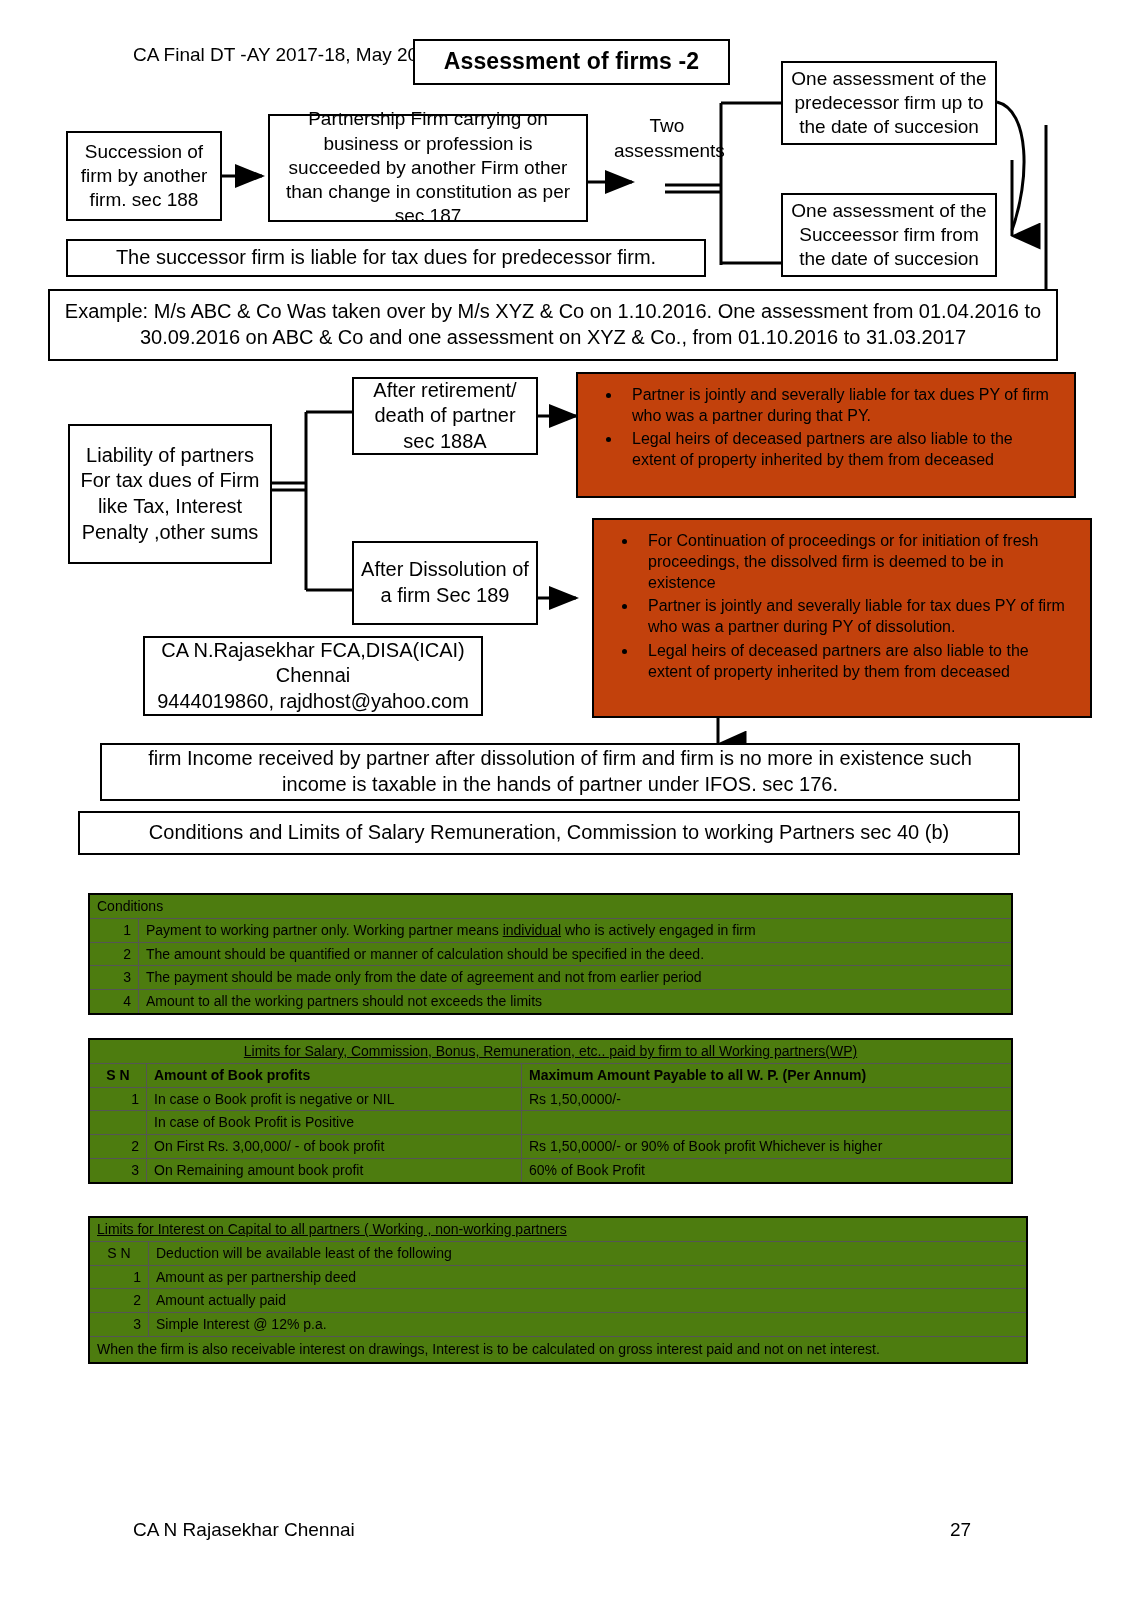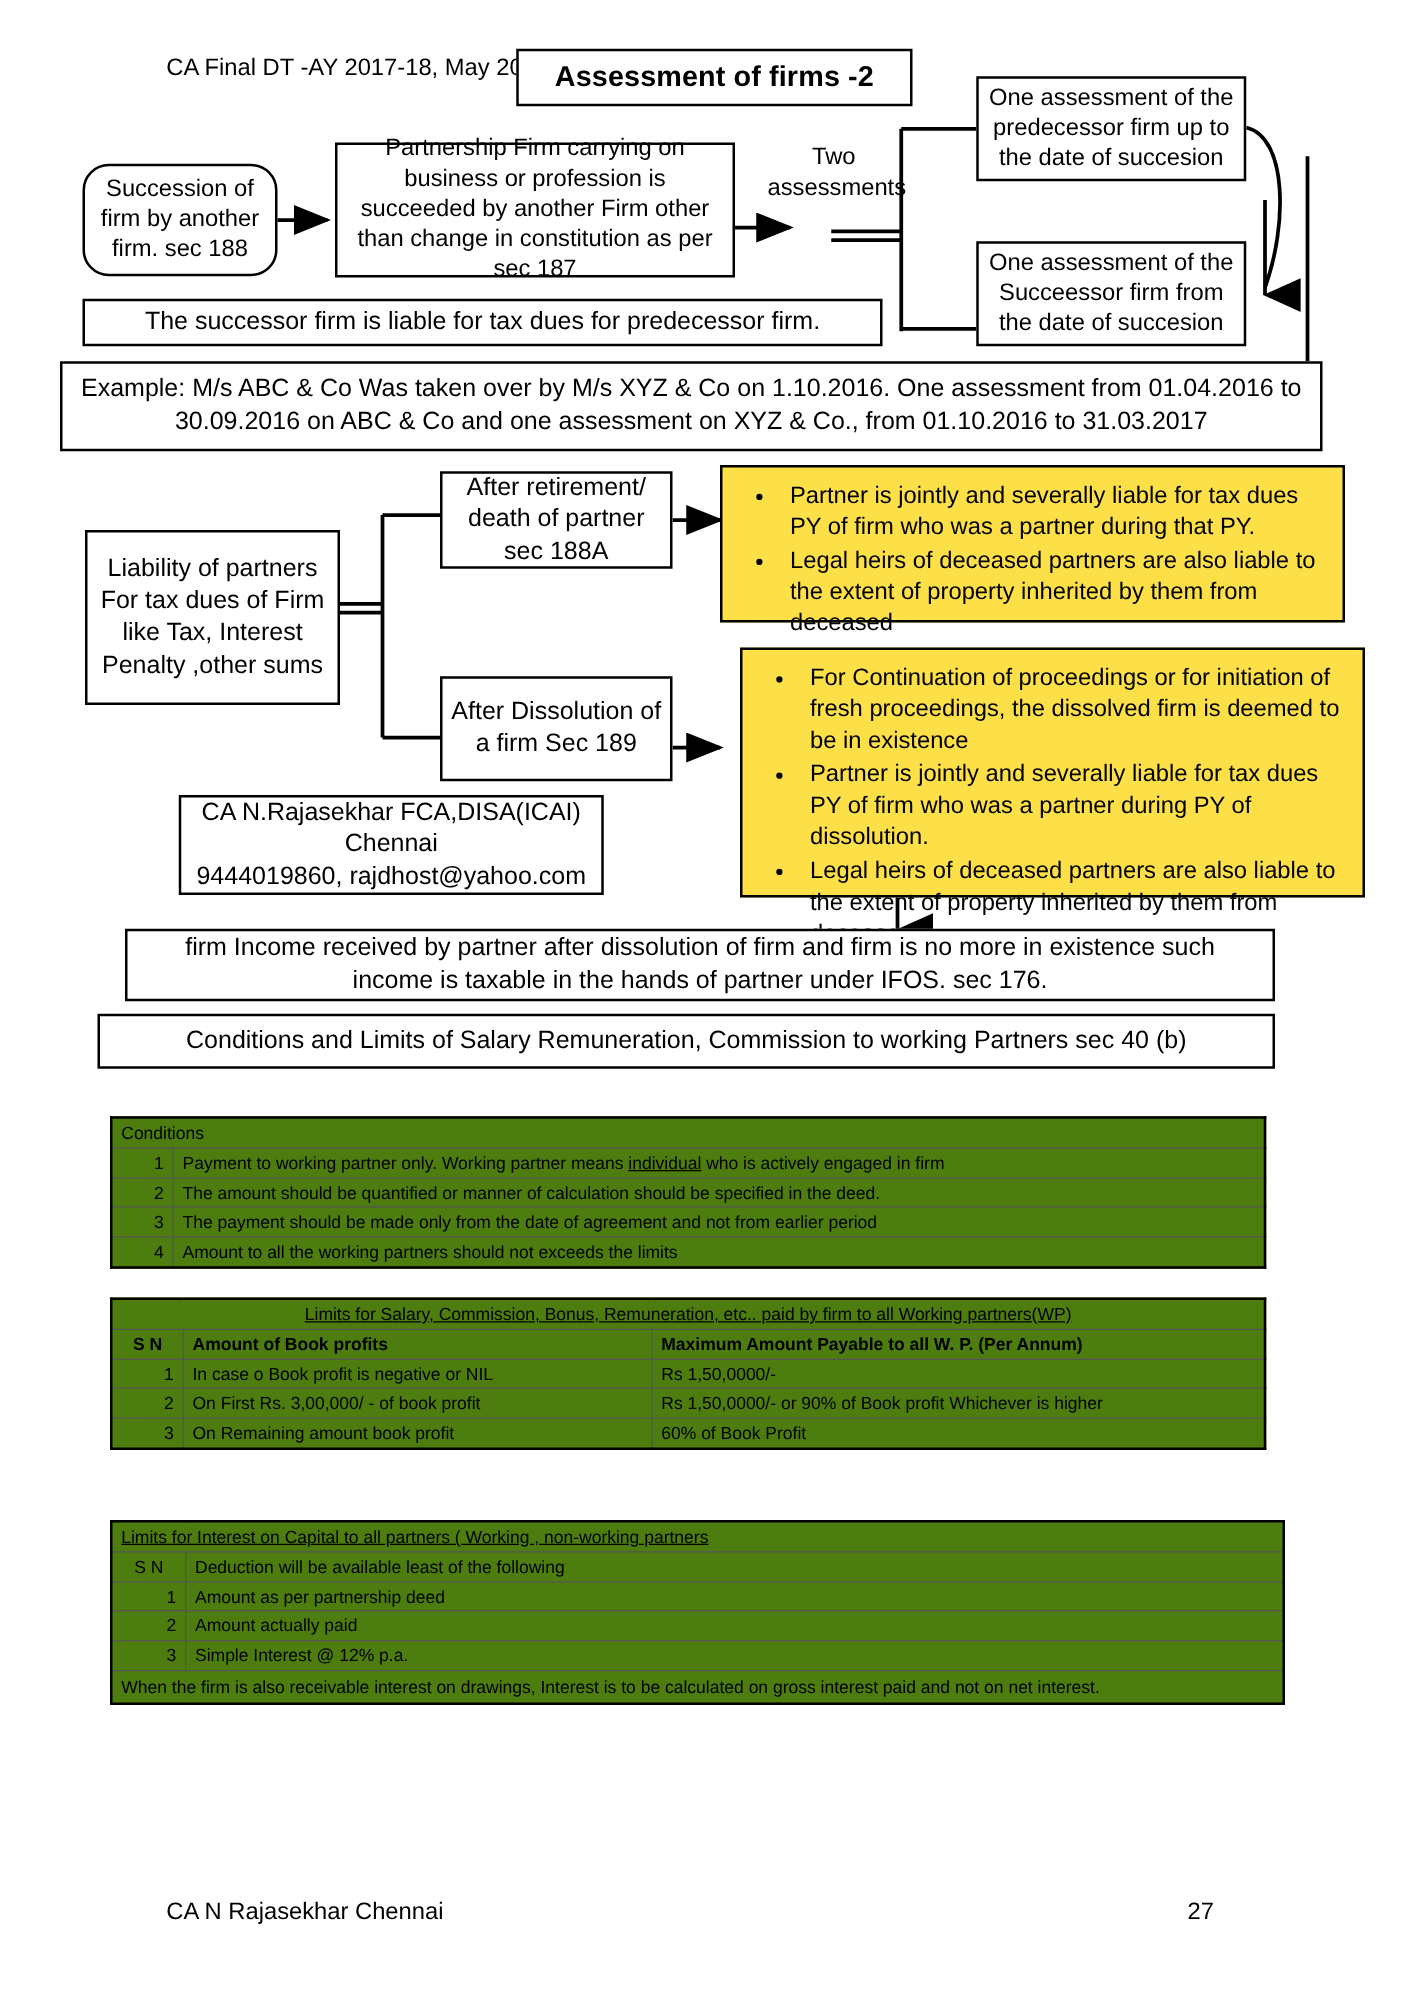--- a/index.html
+++ b/index.html
@@ -33,24 +33,24 @@
   .ttl {
     font-weight: bold;
     font-size: 23px;
     letter-spacing: 0.1px;
   }
   .hdr-note { font-size: 19px; }
   .f19 { font-size: 19px; }
   .f20 { font-size: 20px; }
   .bullets {
     border: 2px solid #000;
-    background: #fde047;
+    background: #c2410c;
     box-sizing: border-box;
     padding: 10px 16px 8px 10px;
-    font-size: 19px;
+    font-size: 16px;
     line-height: 1.32;
   }
   .bullets ul {
     margin: 0;
     padding-left: 34px;
     list-style: disc;
   }
   .bullets li { margin: 0 0 2px 0; padding-left: 10px; }
   table.grid {
     border-collapse: collapse;
@@ -120,21 +120,21 @@
 
     <line x1="538" y1="598" x2="576" y2="598" stroke="#000" stroke-width="3" marker-end="url(#ah)"></line>
 
     <line x1="718" y1="718" x2="718" y2="744" stroke="#000" stroke-width="3" marker-end="url(#ahd)"></line>
   </svg>
 
   <div class="abs plain hdr-note" style="left:133px; top:44px;">CA Final DT -AY 2017-18, May 2017</div>
 
   <div class="abs bx ttl" style="left:413px; top:39px; width:317px; height:46px;">Assessment of firms -2</div>
 
-  <div class="abs bx f19" style="left:66px; top:131px; width:156px; height:90px;border-radius:21px;">Succession of firm by another firm. sec 188</div>
+  <div class="abs bx f19" style="left:66px; top:131px; width:156px; height:90px;">Succession of firm by another firm. sec 188</div>
 
   <div class="abs bx f19" style="left:268px; top:114px; width:320px; height:108px;">Partnership Firm carrying on business or profession is succeeded by another Firm other than change in constitution as per sec 187</div>
 
   <div class="abs plain f19 ctr" style="left:614px; top:114px; width:106px; line-height:1.3;">Two assessments</div>
 
   <div class="abs bx f19" style="left:781px; top:61px; width:216px; height:84px;">One assessment of the predecessor firm up to the date of succesion</div>
 
   <div class="abs bx f19" style="left:781px; top:193px; width:216px; height:84px;">One assessment of the Succeessor firm  from the date of succesion</div>
 
   <div class="abs bx f20" style="left:66px; top:239px; width:640px; height:38px;">The successor firm is liable for tax dues for predecessor firm.</div>
@@ -210,20 +210,25 @@
           <td class="snc bold" style="width:42px;">S N</td>
           <td class="bold" style="width:360px;">Amount of Book profits</td>
           <td class="bold">Maximum Amount Payable to all W. P. (Per Annum)</td>
         </tr>
         <tr>
           <td class="sn">1</td>
           <td>In case o Book profit  is negative  or NIL</td>
           <td>Rs 1,50,0000/-</td>
         </tr>
         <tr>
+          <td class="sn"></td>
+          <td>In case of Book Profit is Positive</td>
+          <td></td>
+        </tr>
+        <tr>
           <td class="sn">2</td>
           <td>On First Rs. 3,00,000/ - of book profit</td>
           <td>Rs 1,50,0000/- or 90% of Book profit Whichever is higher</td>
         </tr>
         <tr>
           <td class="sn">3</td>
           <td>On Remaining amount  book profit</td>
           <td>60% of Book Profit</td>
         </tr>
       </tbody>

